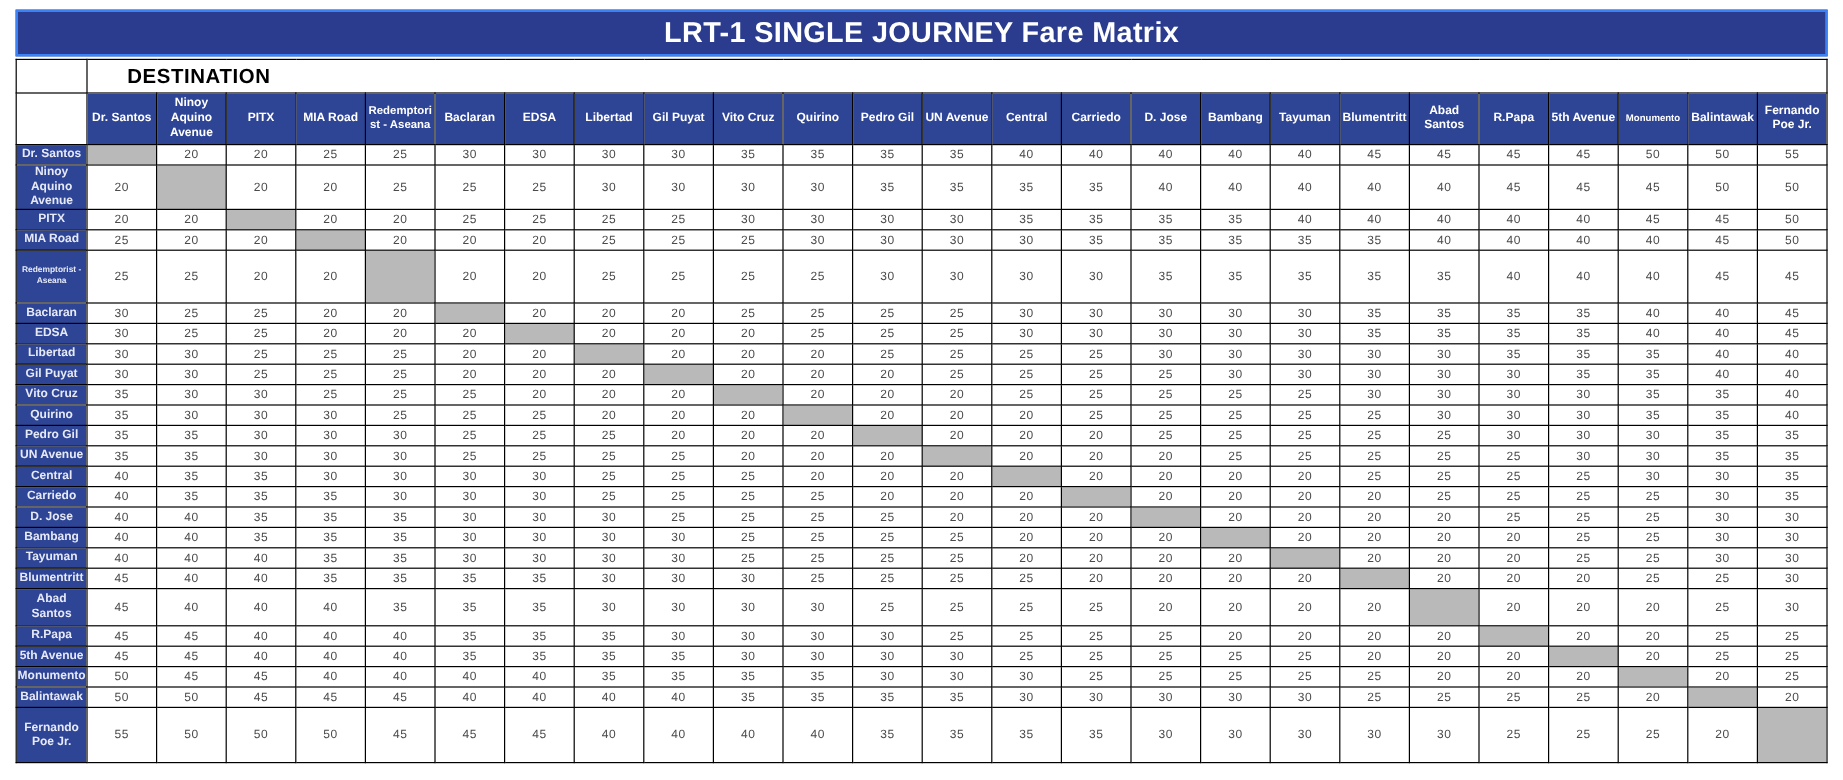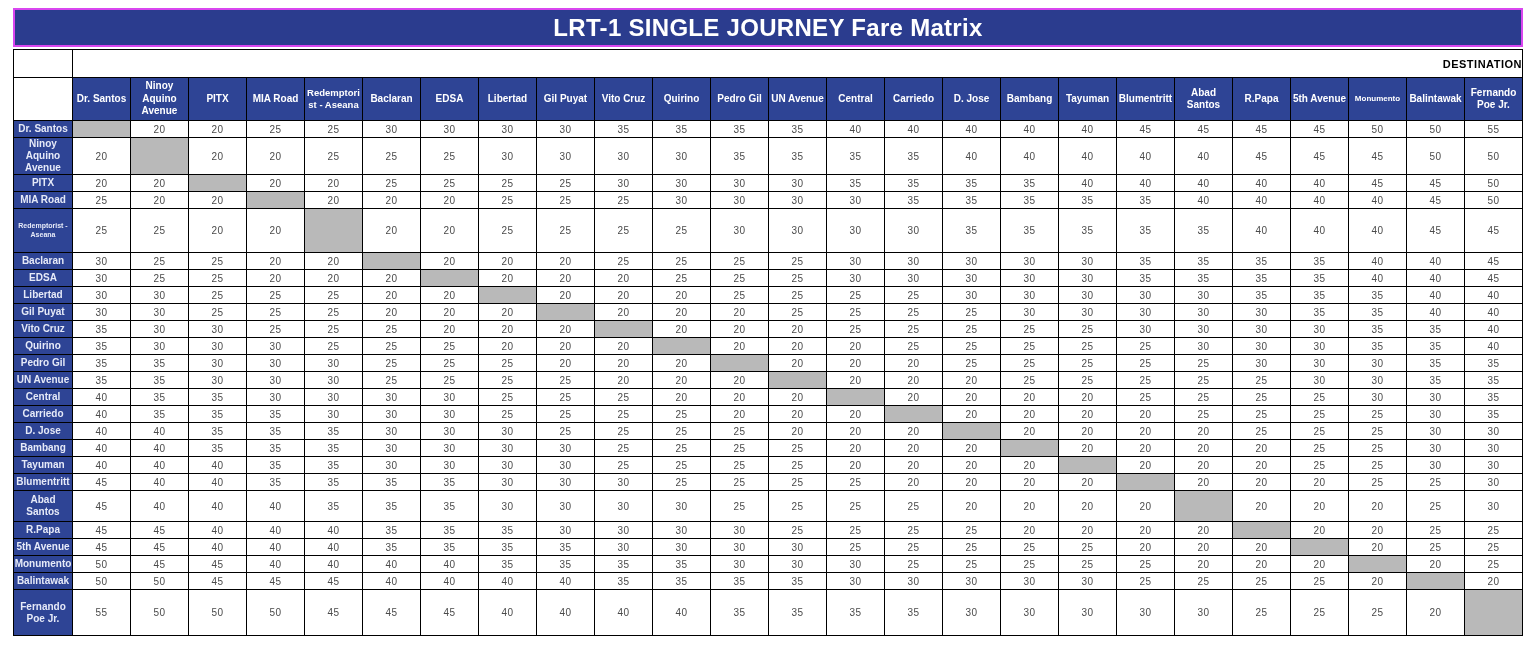--- a/index.html
+++ b/index.html
@@ -5,29 +5,29 @@
   :root{
     --title-bg:#2b3c8e;
     --hdr:#2e4495;
     --gray:#b9b9b9;
     --fare:#4a4a4a;
   }
   html,body{margin:0;padding:0;background:#ffffff;}
   body{width:1536px;height:650px;overflow:hidden;font-family:"Liberation Sans",sans-serif;}
   .page{position:relative;margin:8px 13px 0 13px;width:1510px;}
   .title-bar{
-    box-sizing:border-box;background:var(--title-bg);border:2px solid #d946ef;
+    box-sizing:border-box;background:var(--title-bg);border:2px solid #3b82f6;
     height:39px;display:flex;align-items:center;justify-content:center;
     color:#ffffff;font-weight:bold;font-size:24px;letter-spacing:.3px;margin-bottom:2px;
   }
   table.matrix{border-collapse:collapse;table-layout:fixed;width:1510px;}
   .matrix td,.matrix th{border:1px solid #000;box-sizing:border-box;overflow:hidden;padding:0;}
   .corner{background:#ffffff;}
   tr.dest-row{height:28px;}
-  th.dest{background:#ffffff;color:#000;font-size:11px;font-weight:bold;text-align:right;letter-spacing:.5px;}
+  th.dest{background:#ffffff;color:#000;font-size:17px;font-weight:bold;text-align:left;letter-spacing:.5px;padding-left:33px;}
   #col-header-row{height:43px;}
   .colhead{
     background:var(--hdr);color:#ffffff;font-weight:bold;font-size:10px;
     line-height:1.25;text-align:center;padding:1px 2px;vertical-align:middle;
   }
   .colhead.f9{font-size:9.5px;word-break:break-all;}
   .colhead.f8{font-size:8px;}
   tbody tr{height:17px;}
   .rowhead{
     background:var(--hdr);color:#e6eaf8;font-weight:bold;font-size:10px;

